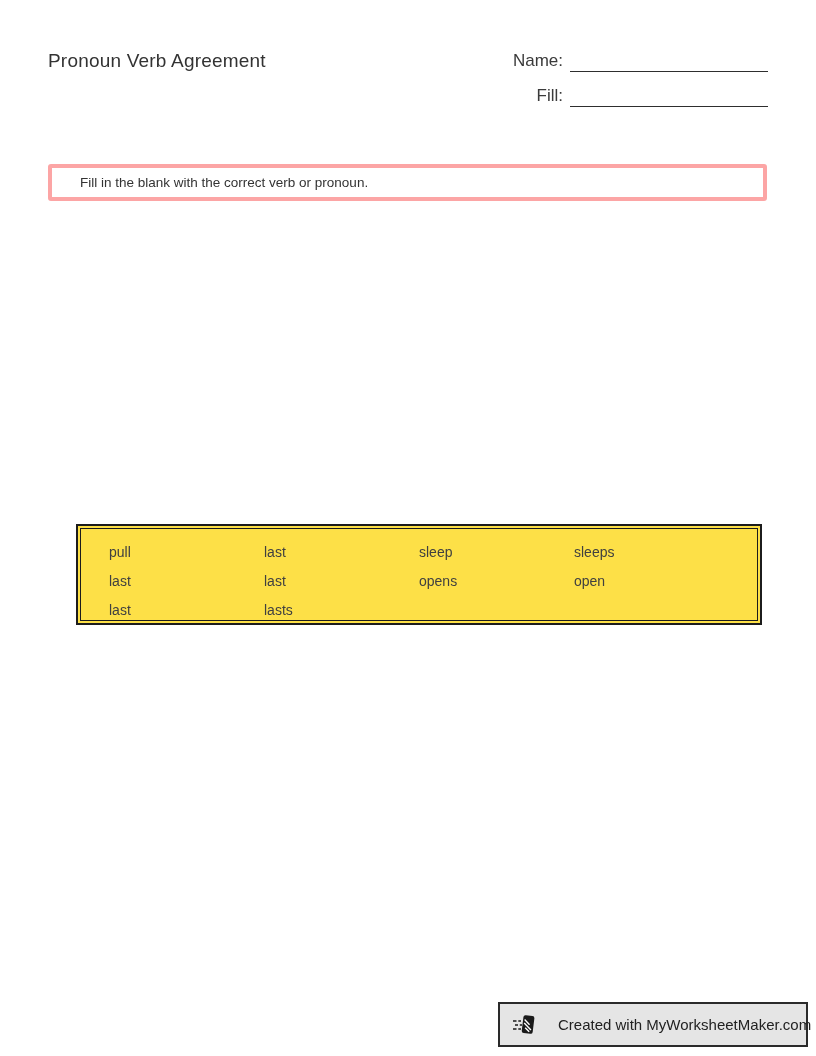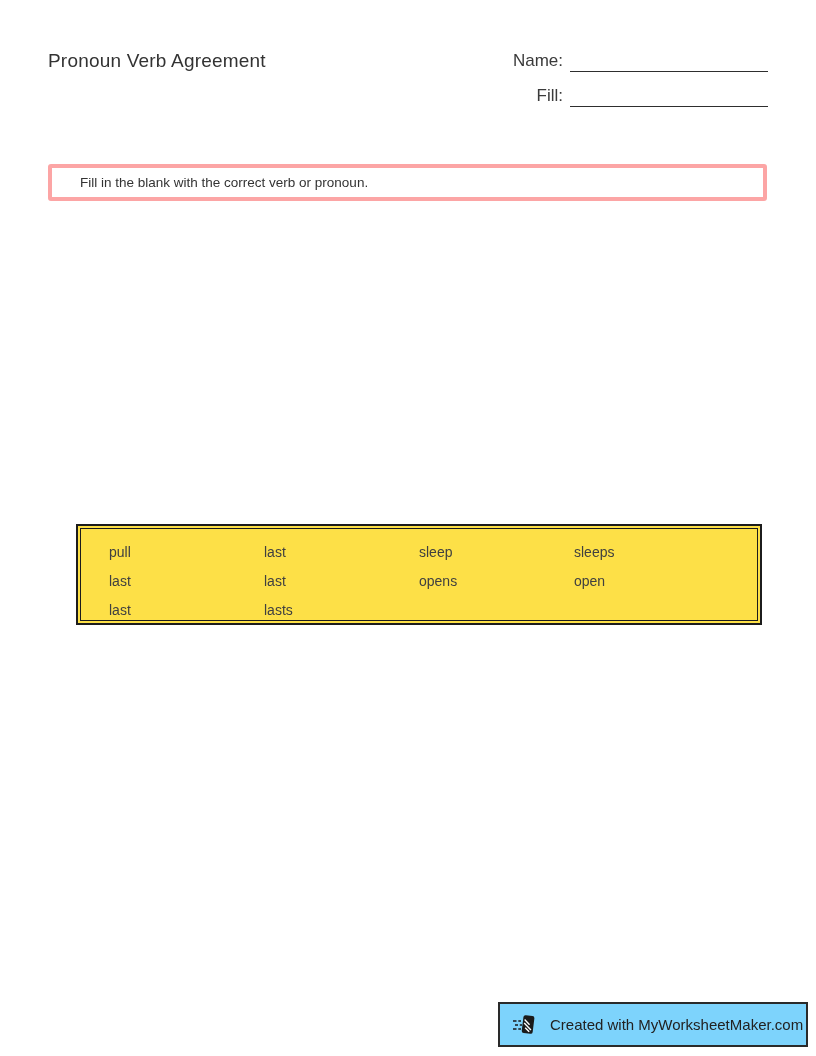--- a/index.html
+++ b/index.html
@@ -89,22 +89,22 @@
 
   
   .footer-box {
     position: absolute;
     right: 8px; top: 1002px;
     width: 310px; height: 45px;
     border: 2px solid #2a2a2a;
     display: flex;
     align-items: center;
     padding: 0 12px;
-    gap: 12px;
-    background: #7dd3fc;
+    gap: 20px;
+    background: #e5e5e5;
   }
   .footer-logo { flex: 0 0 auto; display: block; }
   .footer-text {
     font-size: 15px;
     color: #222222;
     white-space: nowrap;
   }
 </style>
 </head>
 <body>

